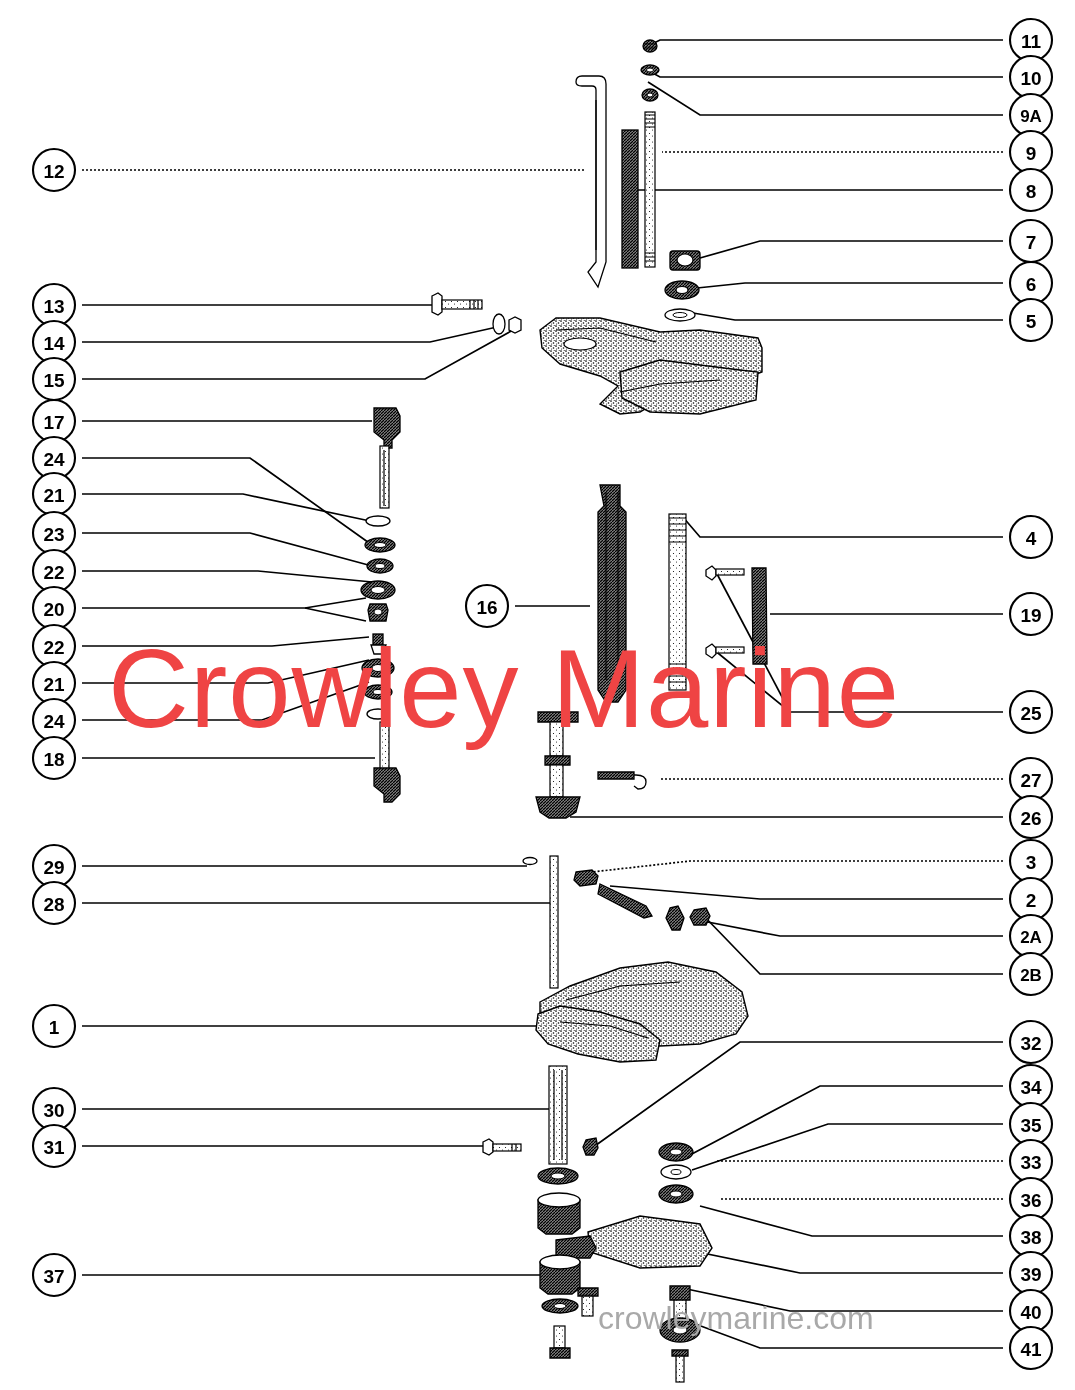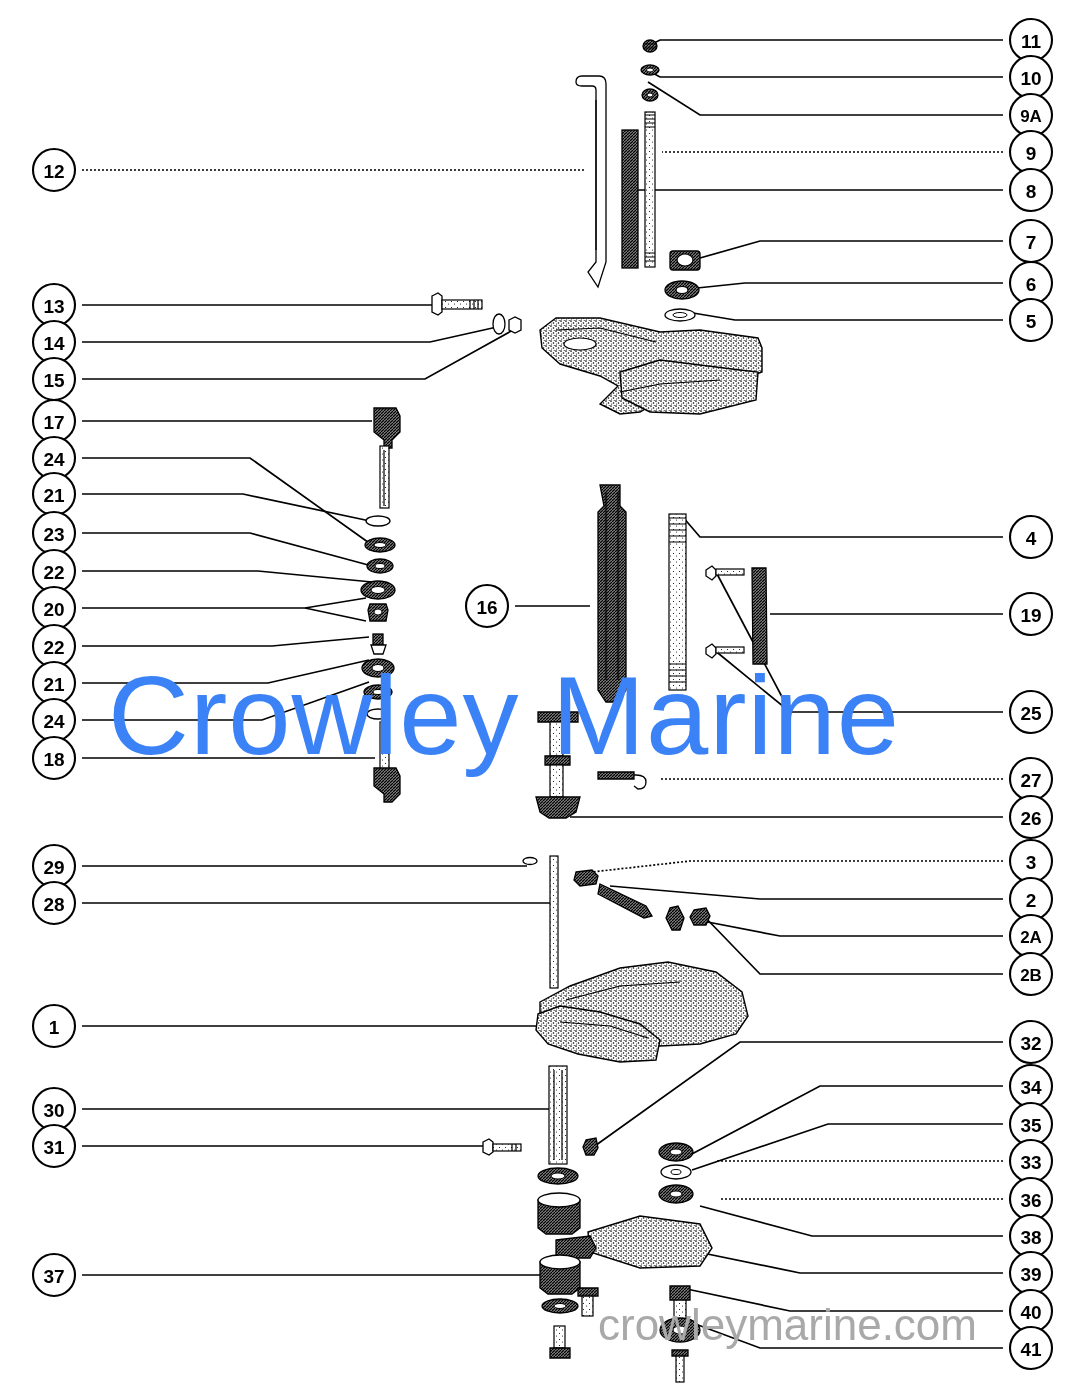--- a/index.html
+++ b/index.html
@@ -32,27 +32,26 @@
     font-weight: 400;
     white-space: nowrap;
     user-select: none;
     pointer-events: none;
   }
   #wm-main {
     left: 108px;
     top: 624px;
     font-size: 112px;
     letter-spacing: 1px;
-    color: #3b82f6;
-    margin-top: 27px;
+    color: #ef4444;
   }
   #wm-bottom {
     left: 598px;
     top: 1300px;
-    font-size: 44px;
+    font-size: 32px;
     color: #a9a9a9;
     letter-spacing: 0px;
   }
   .callout-num {
     font-family: "Liberation Sans", sans-serif;
     font-weight: 700;
     font-size: 19px;
     fill: #000000;
     text-anchor: middle;
     dominant-baseline: central;

